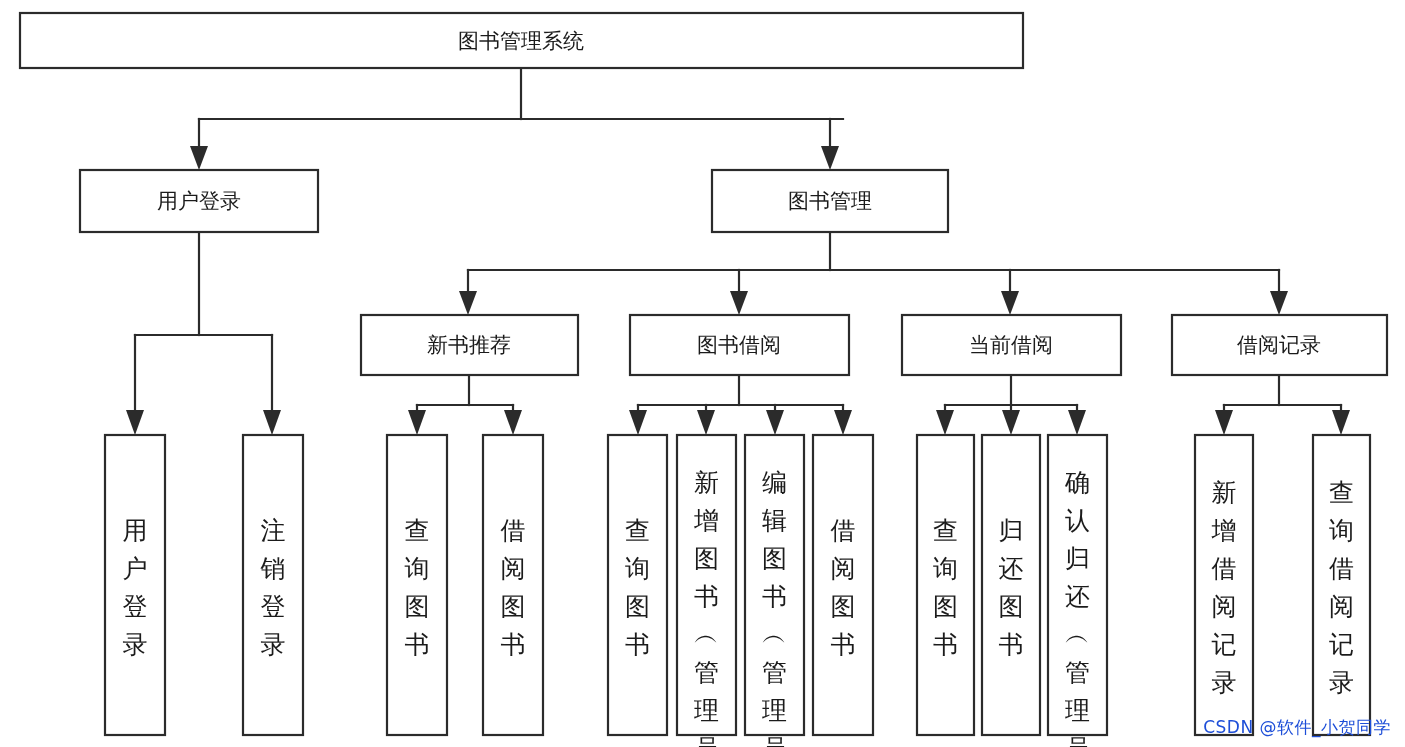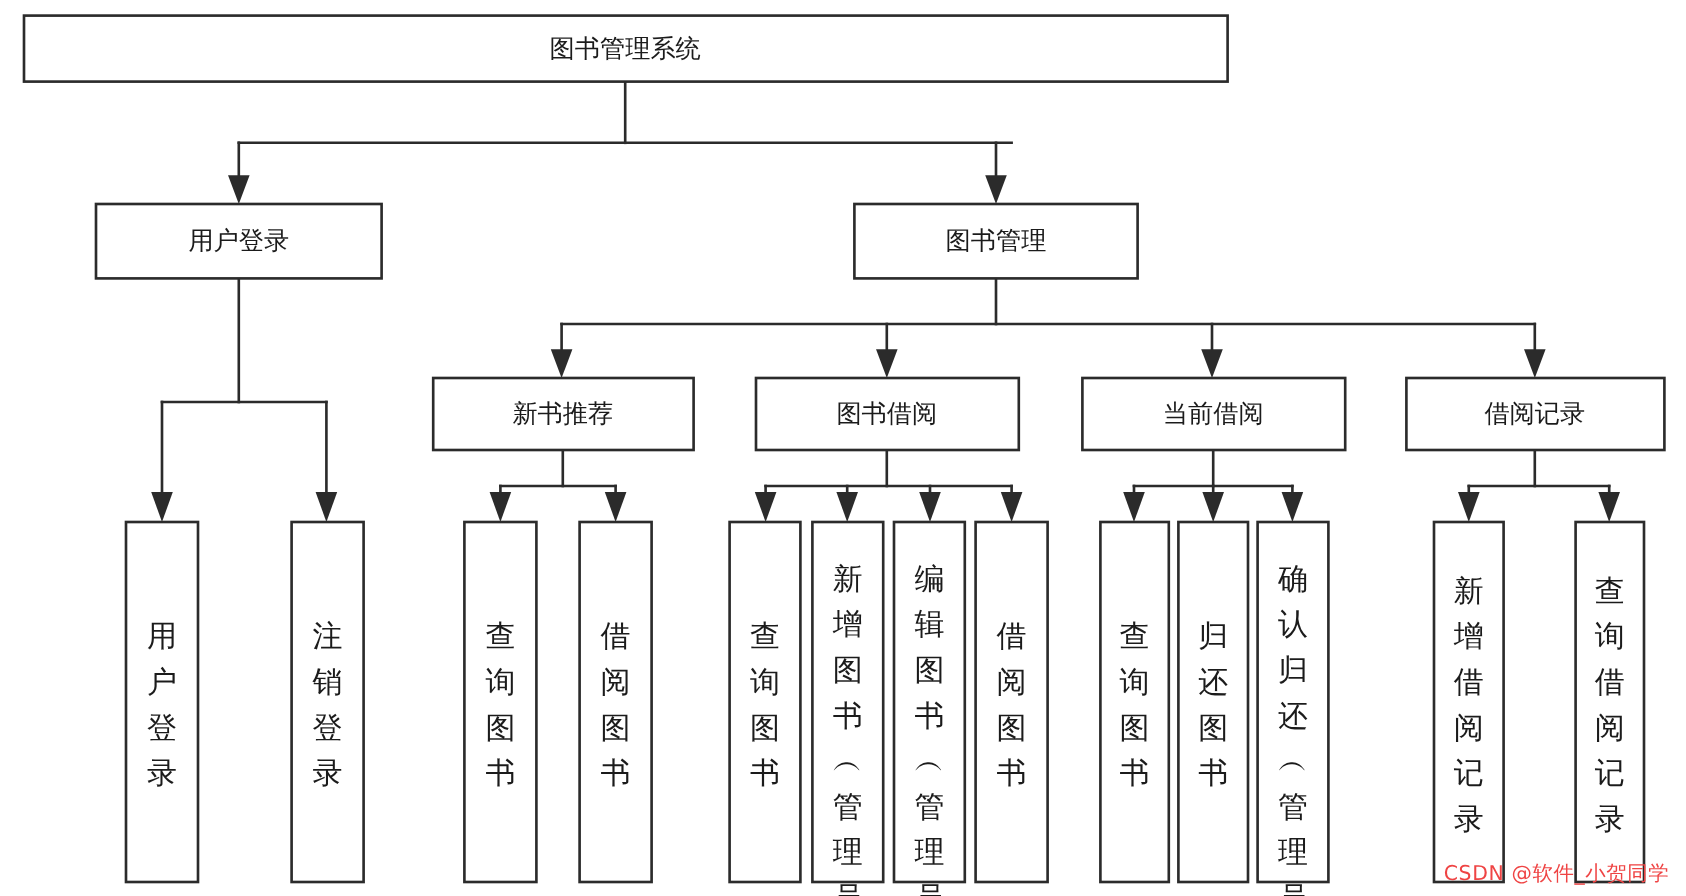--- a/index.html
+++ b/index.html
@@ -46,21 +46,21 @@
   .arrowhead {
     fill: #2b2b2b;
     stroke: none;
   }
   .watermark {
     position: absolute;
     right: 14px;
     bottom: 8px;
     font-family: "DejaVu Sans", "Liberation Sans", sans-serif;
     font-size: 17px;
-    color: #ef4444;
+    color: #1d4ed8;
     white-space: nowrap;
     letter-spacing: 0.5px;
     pointer-events: none;
   }
 </style>
 </head>
 <body>
 
 <svg id="diagram" viewBox="0 0 1405 747">
 

